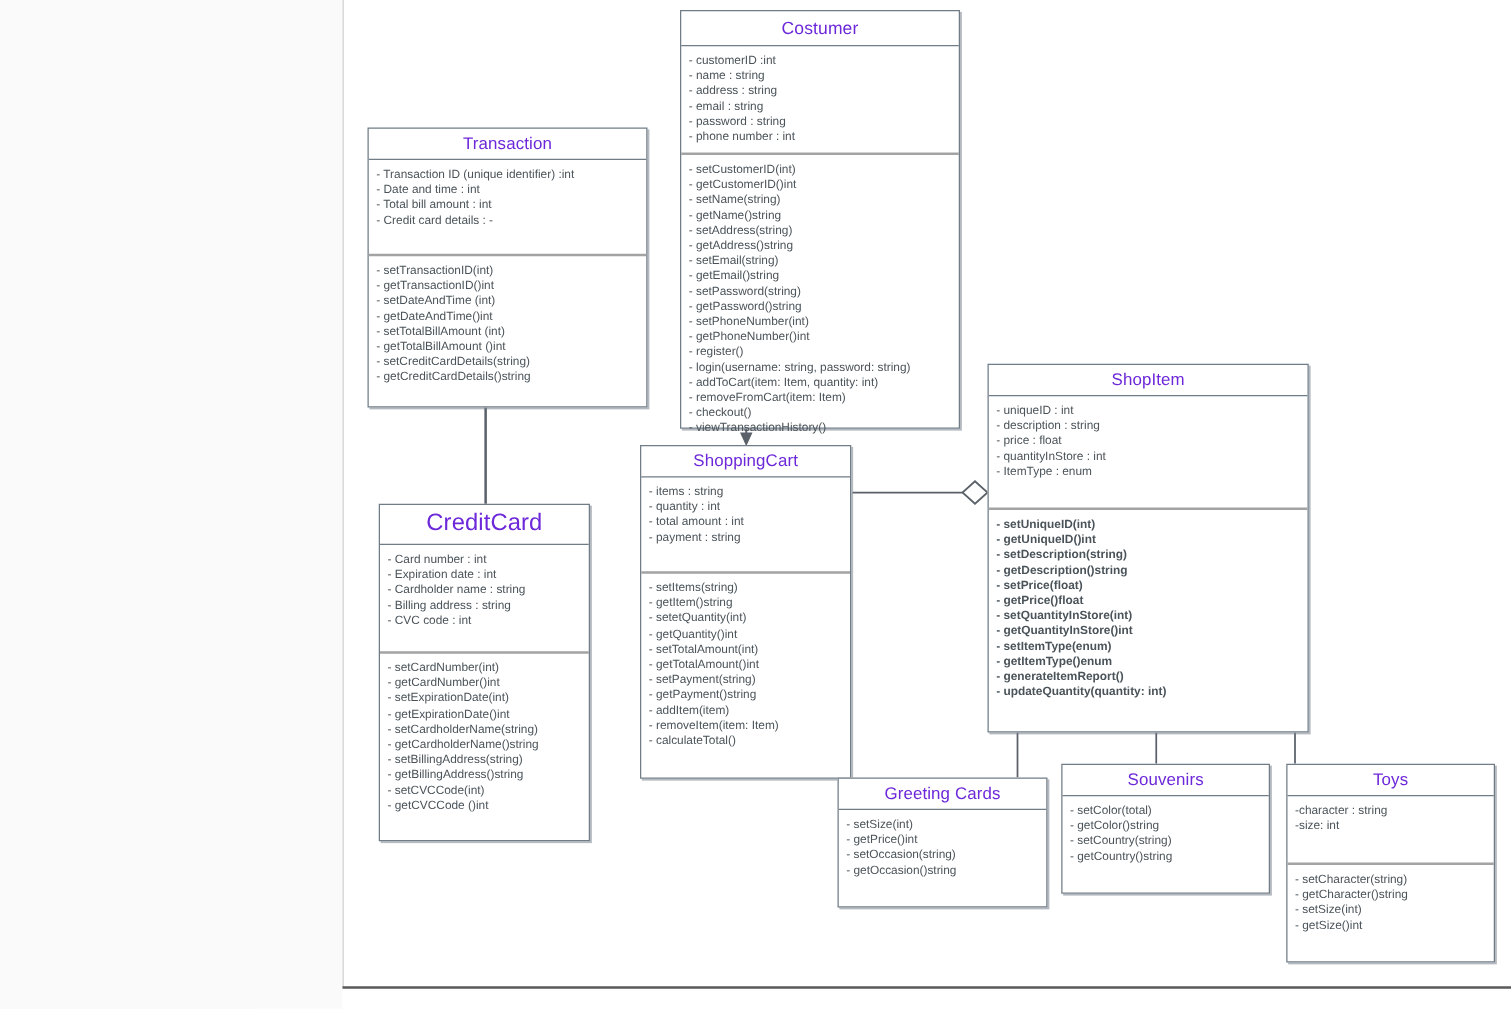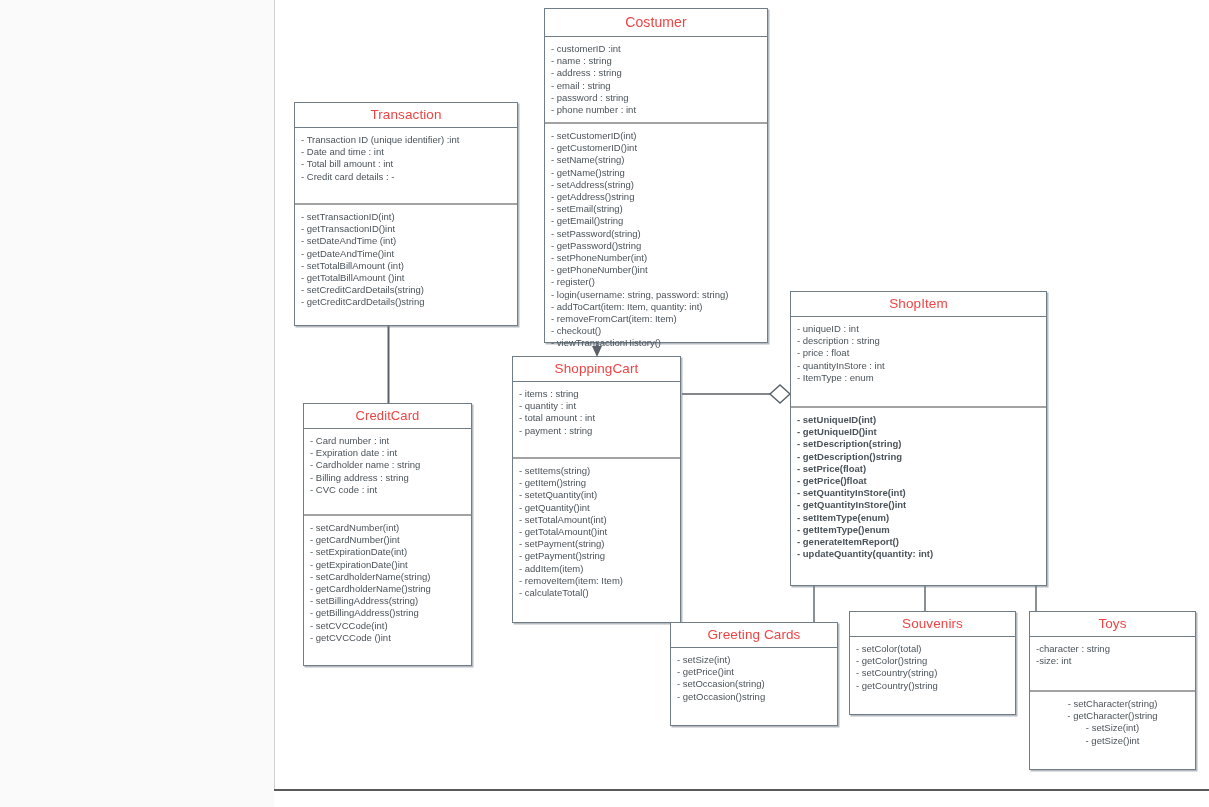--- a/index.html
+++ b/index.html
@@ -35,21 +35,21 @@
 
   .uml{
     position:absolute;
     background:#ffffff;
     border:1px solid #707d86;
     box-sizing:border-box;
     box-shadow:1.5px 1.5px 0 rgba(120,130,140,.55);
   }
   .uml .title{
     text-align:center;
-    color:#ef4444;
+    color:#6d28d9;
     font-size:13.5px;
     padding:4px 2px 5px 2px;
     border-bottom:1px solid #707d86;
     letter-spacing:.1px;
     white-space:nowrap;
   }
   .uml .compartment{
     padding:6px 6px 7px 6px;
   }
   .uml .compartment + .compartment{
@@ -67,21 +67,21 @@
   #cls-costumer   {left:544px;top:8px;  width:224px;}
   #cls-costumer .title{font-size:14px;padding:5px 2px 6px;}
   #cls-costumer .attrs{height:72px;}
   #cls-costumer .ops{height:205px;}
 
   #cls-transaction{left:294px;top:102px;width:224px;}
   #cls-transaction .attrs{height:62px;}
   #cls-transaction .ops{height:107px;}
 
   #cls-creditcard {left:303px;top:403px;width:169px;}
-  #cls-creditcard .title{font-size:13px;text-align:center;}
+  #cls-creditcard .title{font-size:19px;text-align:center;}
   #cls-creditcard .attrs{height:72px;}
   #cls-creditcard .ops{height:136px;}
 
   #cls-shoppingcart{left:512px;top:356px;width:169px;}
   #cls-shoppingcart .attrs{height:62px;}
   #cls-shoppingcart .ops{height:150px;}
 
   #cls-shopitem   {left:790px;top:291px;width:257px;}
   #cls-shopitem .attrs{height:76px;}
   #cls-shopitem .ops{height:164px;font-weight:bold;}
@@ -89,21 +89,21 @@
   #cls-greeting   {left:670px;top:622px;width:168px;}
   #cls-greeting .attrs{height:40px;}
   #cls-greeting .ops{height:64px;}
 
   #cls-souvenirs  {left:849px;top:611px;width:167px;}
   #cls-souvenirs .attrs{height:40px;}
   #cls-souvenirs .ops{height:64px;}
 
   #cls-toys       {left:1029px;top:611px;width:167px;}
   #cls-toys .attrs{height:40px;}
-  #cls-toys .ops{height:64px;text-align:center;}
+  #cls-toys .ops{height:64px;}
 </style>
 </head>
 <body>
 
 <div id="canvas">
 
   <div class="page-outside"></div>
   <div class="page-left-rule"></div>
   <div class="page-bottom-rule"></div>
 

